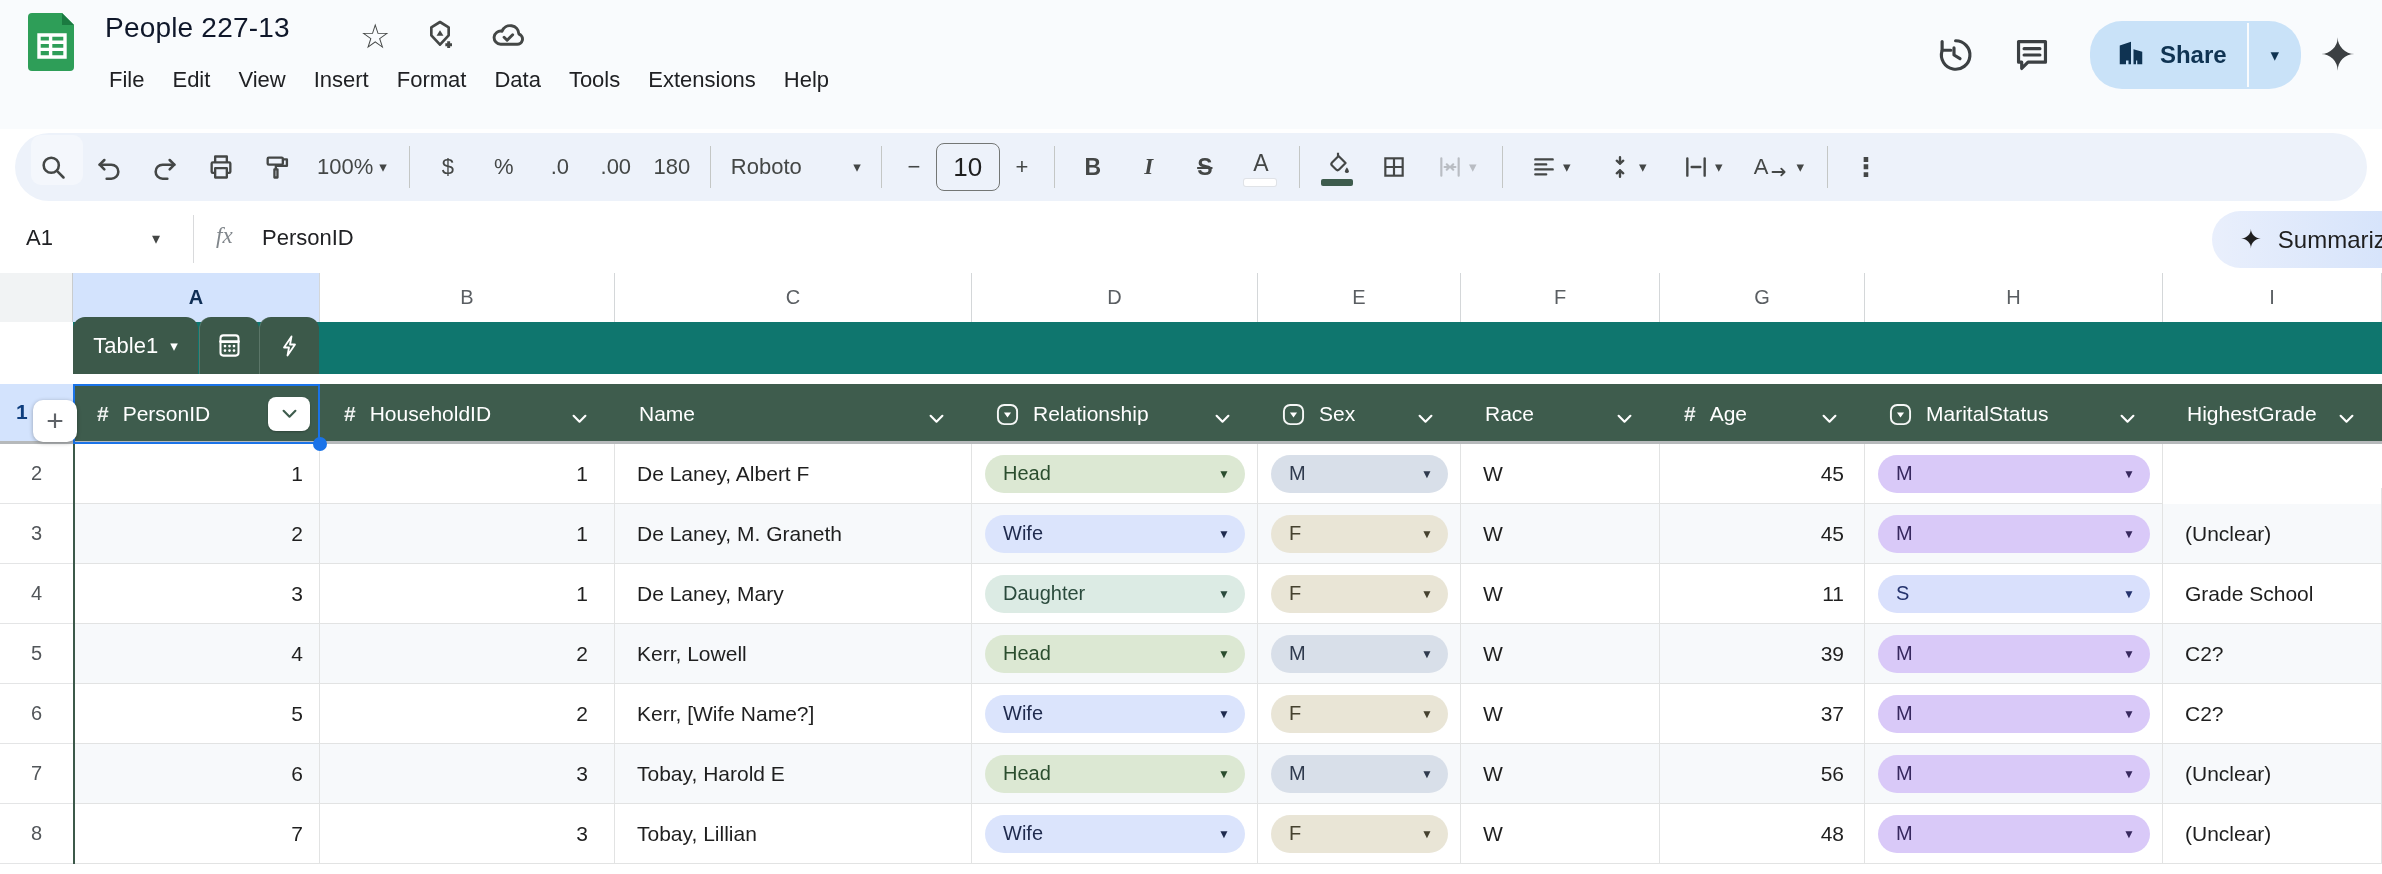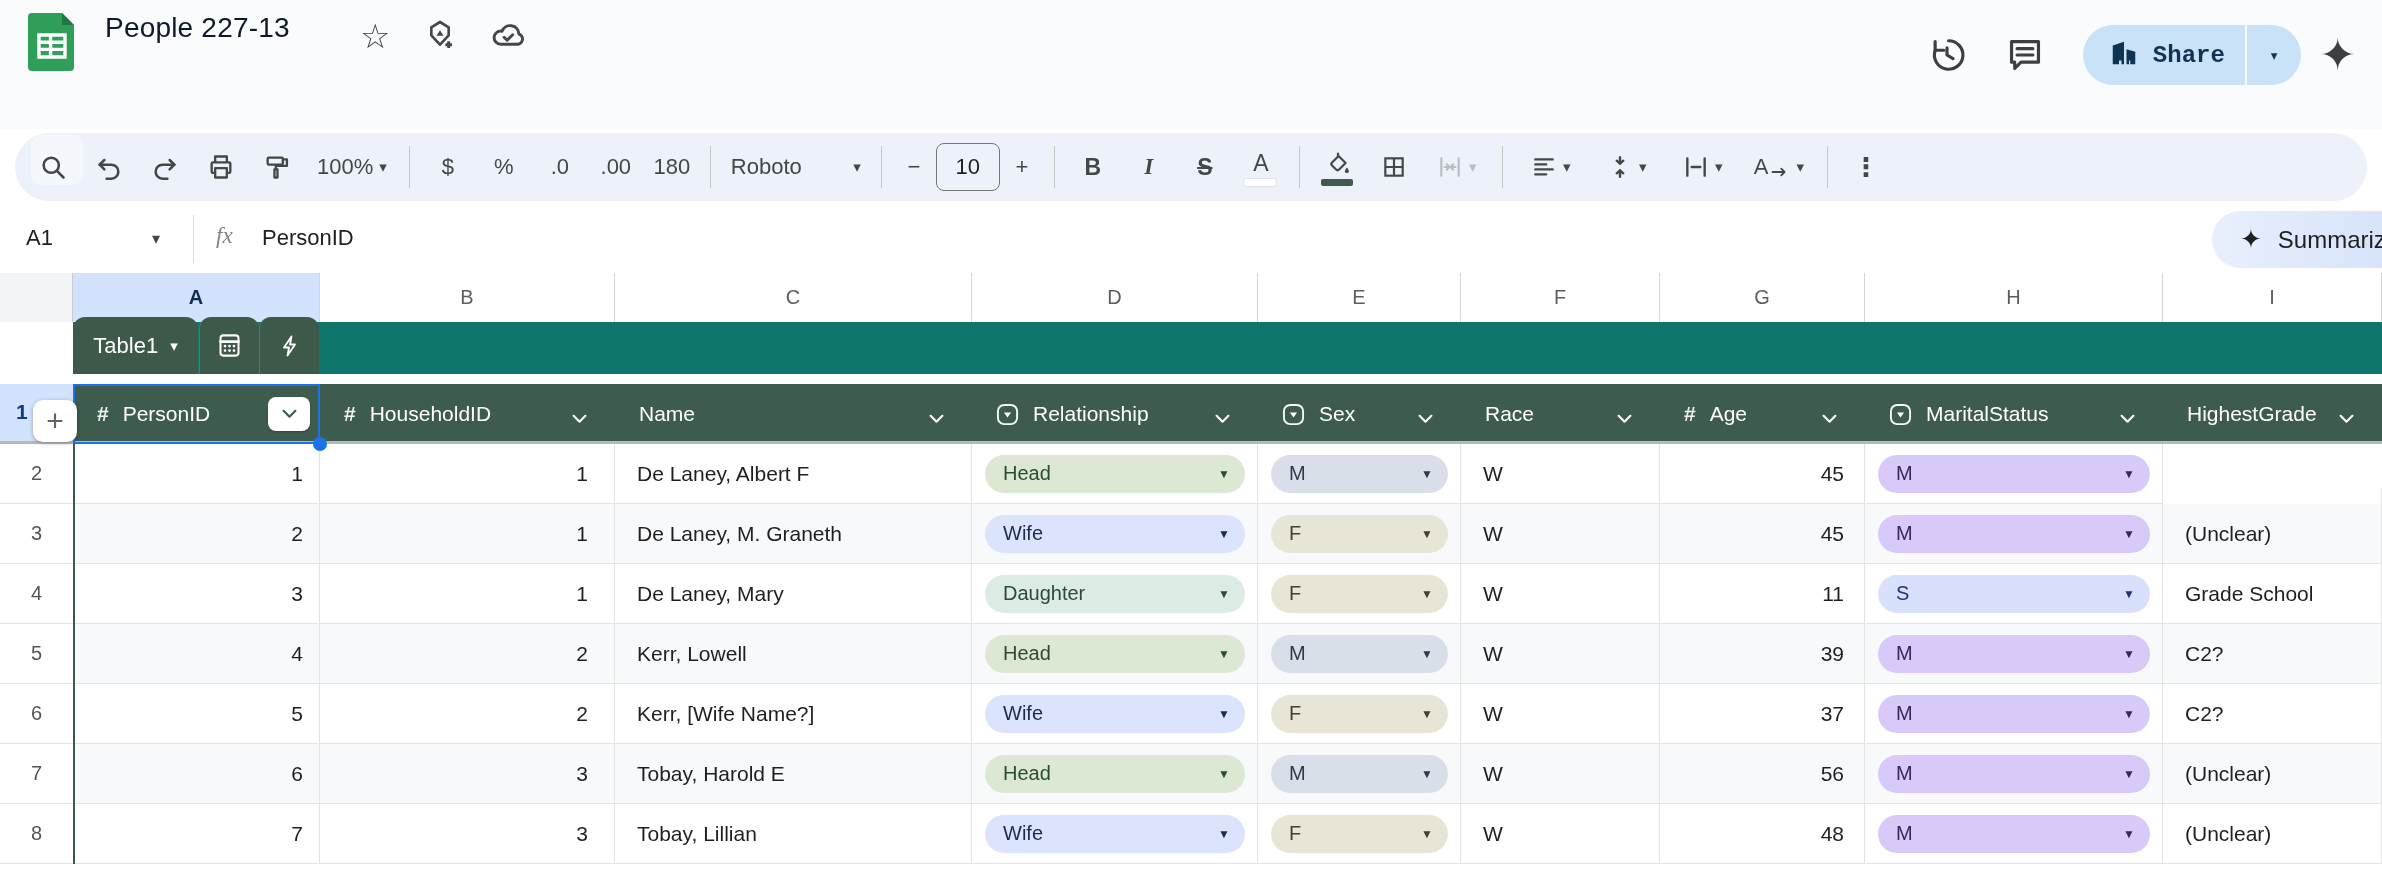--- a/index.html
+++ b/index.html
@@ -9,38 +9,38 @@
 
   
   .topbar{position:absolute;left:0;top:0;width:2382px;height:129px;background:#f9fbfd;}
   .logo{position:absolute;left:28px;top:13px;width:50px;height:58px;}
   .page-title{position:absolute;left:105px;top:12px;font-size:28px;font-weight:500;color:#0f172a;letter-spacing:.2px;}
   .title-icons{position:absolute;left:360px;top:18px;display:flex;gap:34px;align-items:center;color:#444746;}
   .menubar{position:absolute;left:95px;top:60px;display:flex;}
   .menu-item{font-size:22px;color:#202124;padding:7px 14px;border-radius:7px;cursor:pointer;}
   .top-actions{position:absolute;right:0;top:0;height:110px;display:flex;align-items:center;}
   .tb-icon-btn{width:64px;height:64px;display:flex;align-items:center;justify-content:center;border-radius:50%;}
-  .share-pill{display:flex;align-items:center;height:60px;border-radius:32px;background:#c9e2f8;color:#0f3352;margin-left:26px;overflow:hidden;font-family:Liberation Mono, monospace;}
+  .share-pill{display:flex;align-items:center;height:68px;border-radius:32px;background:#c9e2f8;color:#0f3352;margin-left:26px;overflow:hidden;}
   .share-main{display:flex;align-items:center;gap:14px;padding:0 20px 0 26px;height:100%;}
   .share-label{font-size:24px;font-weight:600;}
   .share-divider{width:2px;height:64px;background:#f9fbfd;}
   .share-caret{padding:0 22px;height:100%;display:flex;align-items:center;font-size:17px;color:#0f3352;}
   .gemini{font-size:44px;color:#3c4043;margin:0 26px 0 18px;line-height:1;}
 
   
   .toolbar{position:absolute;left:15px;top:133px;width:2352px;height:68px;background:#edf2fa;border-radius:34px;
            display:flex;align-items:center;padding:0 10px;box-sizing:border-box;}
   .tbtn{min-width:56px;height:54px;display:flex;align-items:center;justify-content:center;border-radius:8px;color:#444746;}
   .tbtn svg{display:block;}
   .t-divider{width:1px;height:42px;background:#c4c7c5;margin:0 10px;flex:none;}
   .t-text{font-size:22px;color:#444746;}
   .caret{font-size:15px;color:#444746;margin-left:6px;}
   .zoom-box{display:flex;align-items:center;padding:0 12px;height:54px;border-radius:8px;justify-content:flex-end;}
   .font-box{display:flex;align-items:center;padding:0 10px;height:54px;border-radius:8px;min-width:130px;justify-content:space-between;}
-  .size-box{width:62px;height:46px;border:1.6px solid #747775;border-radius:8px;display:flex;align-items:center;justify-content:center;font-size:22px;color:#1f1f1f;background:#edf2fa;}
+  .size-box{width:62px;height:46px;border:1.6px solid #747775;border-radius:8px;display:flex;align-items:center;justify-content:center;font-size:26px;color:#1f1f1f;background:#edf2fa;}
   .letter-btn{font-size:23px;font-weight:700;color:#444746;}
   .underbar{position:absolute;left:11px;bottom:8px;width:32px;height:7px;border-radius:2px;}
   .disabled{color:#b9bdc3;}
   .search-hl{position:absolute;left:16px;top:2px;width:52px;height:50px;background:#f4f7fc;border-radius:10px;}
 
   
   .formulabar{position:absolute;left:0;top:205px;width:2382px;height:68px;background:#fff;border-bottom:1px solid #c7c9cc;}
   .cell-ref{position:absolute;left:26px;top:20px;font-size:22px;color:#202124;}
   .ref-caret{position:absolute;left:152px;top:24px;font-size:16px;color:#444746;}
   .fb-divider{position:absolute;left:193px;top:10px;width:1px;height:48px;background:#d9dadc;}
@@ -116,20 +116,31 @@
           <path d="M18.5 17.5v5M16 20h5" stroke-width="2.2"></path>
         </svg>
       </span>
       <span>
         <svg width="36" height="32" viewBox="0 0 24 22" fill="none" stroke="#444746" stroke-width="2" stroke-linecap="round" stroke-linejoin="round">
           <path d="M7 18a4.5 4.5 0 1 1 .9-8.9A6 6 0 0 1 19.5 11 3.6 3.6 0 0 1 18 18H7z"></path>
           <path d="M9.3 13.2l2.1 2.1 3.8-3.8"></path>
         </svg>
       </span>
     </div>
+    <div class="menubar" id="menubar">
+        <div class="menu-item">File</div>
+        <div class="menu-item">Edit</div>
+        <div class="menu-item">View</div>
+        <div class="menu-item">Insert</div>
+        <div class="menu-item">Format</div>
+        <div class="menu-item">Data</div>
+        <div class="menu-item">Tools</div>
+        <div class="menu-item">Extensions</div>
+        <div class="menu-item">Help</div>
+      </div>
     <div class="top-actions">
       <div class="tb-icon-btn">
         <svg width="38" height="38" viewBox="0 0 24 24" fill="none" stroke="#3c4043" stroke-width="2" stroke-linecap="round" stroke-linejoin="round">
           <path d="M13 3a9 9 0 1 1-8.6 6.5"></path>
             <path d="M4.5 3.5V9H10"></path>
             <path d="M12 7.5V12l3.8 2.3"></path>
         </svg>
       </div>
       <div class="tb-icon-btn" style="margin-left:14px;">
         <svg width="38" height="38" viewBox="0 0 24 24" fill="none" stroke="#3c4043" stroke-width="2" stroke-linejoin="round">

